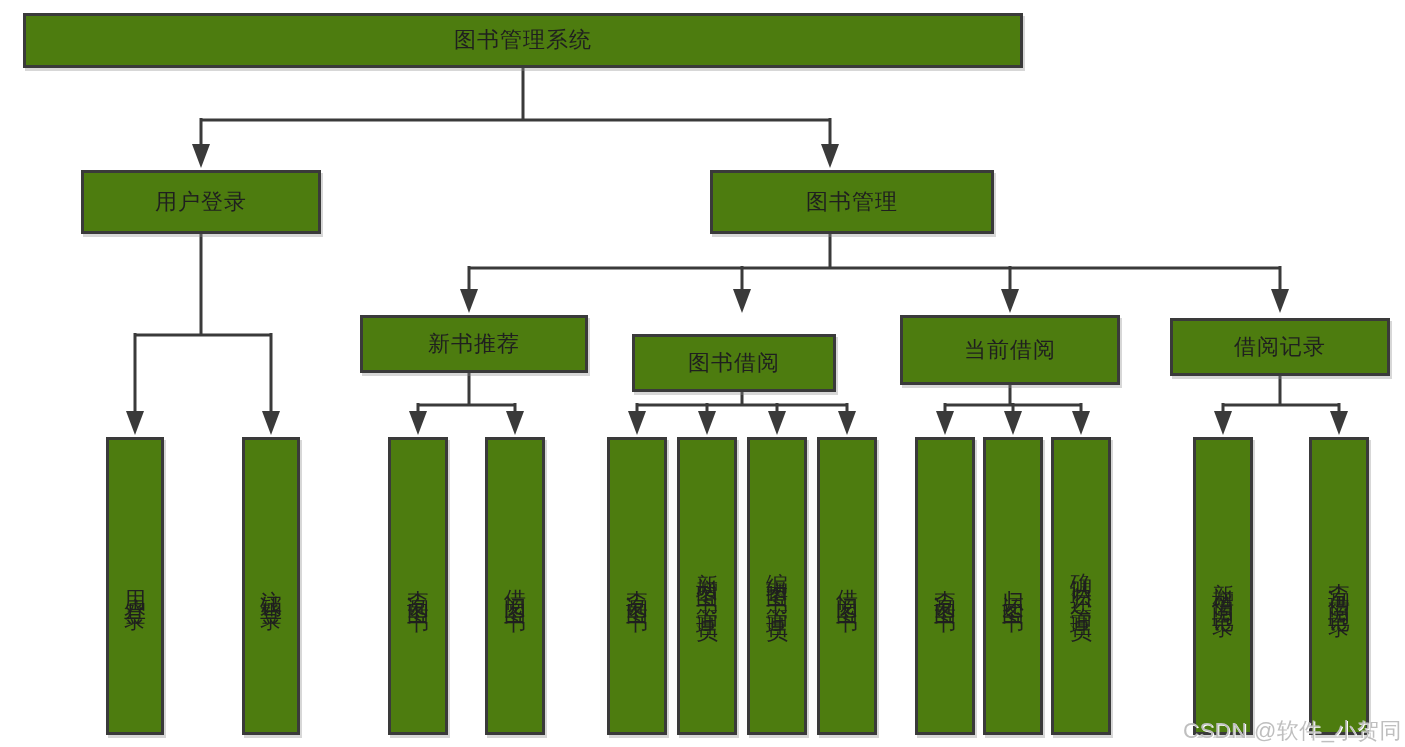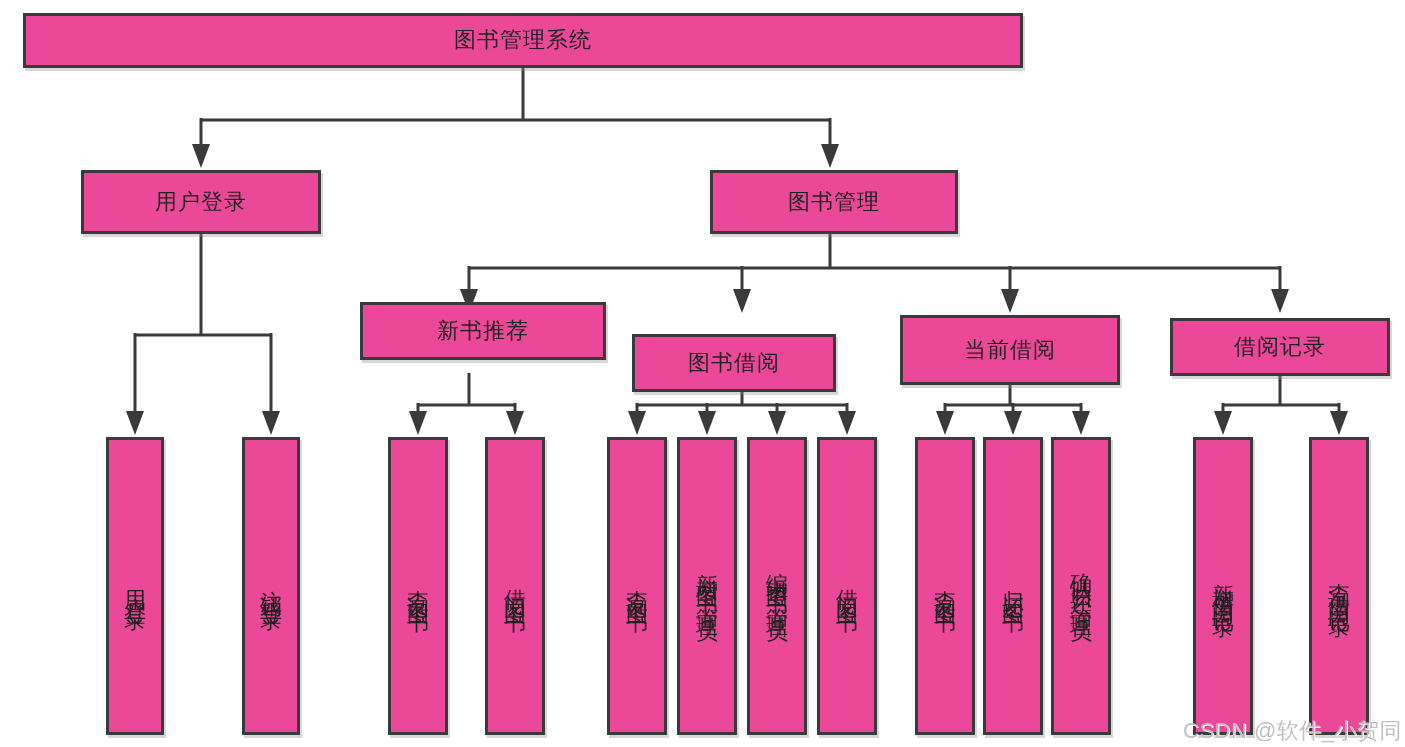--- a/index.html
+++ b/index.html
@@ -3,21 +3,21 @@
 <meta charset="utf-8">
 <style>
   html, body { margin:0; padding:0; background:#ffffff; }
   .canvas {
     position:relative; width:1405px; height:747px; background:#ffffff;
     font-family:"Liberation Sans", sans-serif; overflow:hidden;
   }
   .wires { position:absolute; left:0; top:0; z-index:1; }
   .node {
     position:absolute; z-index:2; box-sizing:border-box;
-    background:#ec4899; border:3px solid #3a3a3a;
+    background:#4d7c0f; border:3px solid #3a3a3a;
     box-shadow:2px 3px 0 rgba(140,140,140,0.35);
     display:flex; align-items:center; justify-content:center;
     color:#1f1f1f; font-size:22px; line-height:1.2;
     letter-spacing:1px; white-space:nowrap;
   }
   .leaf .lbl {
     writing-mode:vertical-rl; text-orientation:mixed;
     letter-spacing:7px; line-height:1; white-space:normal;
   }
   .watermark {
@@ -62,25 +62,25 @@
     </g>
   </svg>
 
   <div class="node" style="left:23px;top:13px;width:1000px;height:55px">
     <span class="lbl">图书管理系统</span>
   </div>
 
   <div class="node" style="left:81px;top:170px;width:240px;height:64px">
     <span class="lbl">用户登录</span>
   </div>
-  <div class="node" style="left:710px;top:170px;width:248px;height:64px">
+  <div class="node" style="left:710px;top:170px;width:284px;height:64px">
     <span class="lbl">图书管理</span>
   </div>
 
-  <div class="node" style="left:360px;top:302px;width:246px;height:58px">
+  <div class="node" style="left:360px;top:315px;width:228px;height:58px">
     <span class="lbl">新书推荐</span>
   </div>
   <div class="node" style="left:632px;top:334px;width:204px;height:58px">
     <span class="lbl">图书借阅</span>
   </div>
   <div class="node" style="left:900px;top:315px;width:220px;height:70px">
     <span class="lbl">当前借阅</span>
   </div>
   <div class="node" style="left:1170px;top:318px;width:220px;height:58px">
     <span class="lbl">借阅记录</span>

